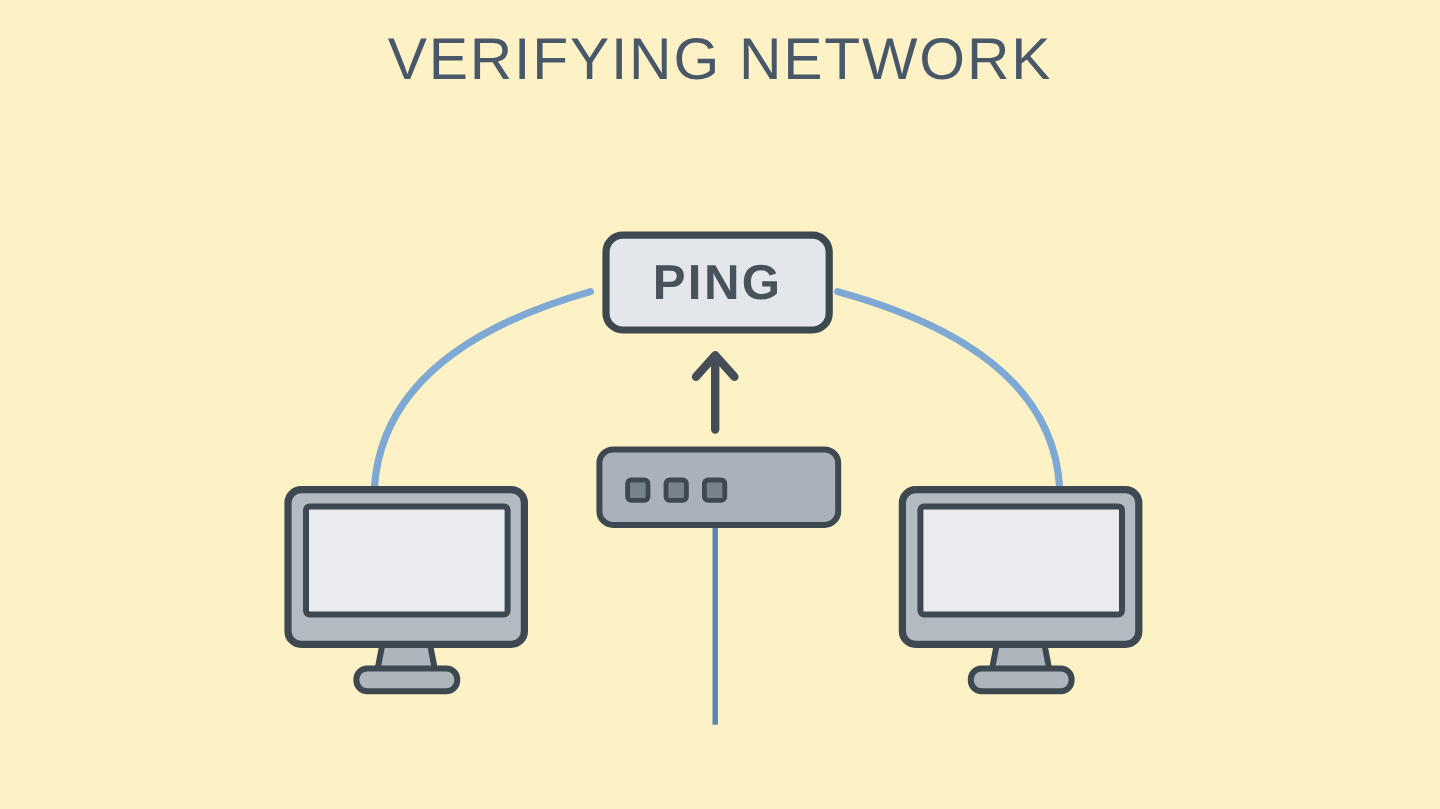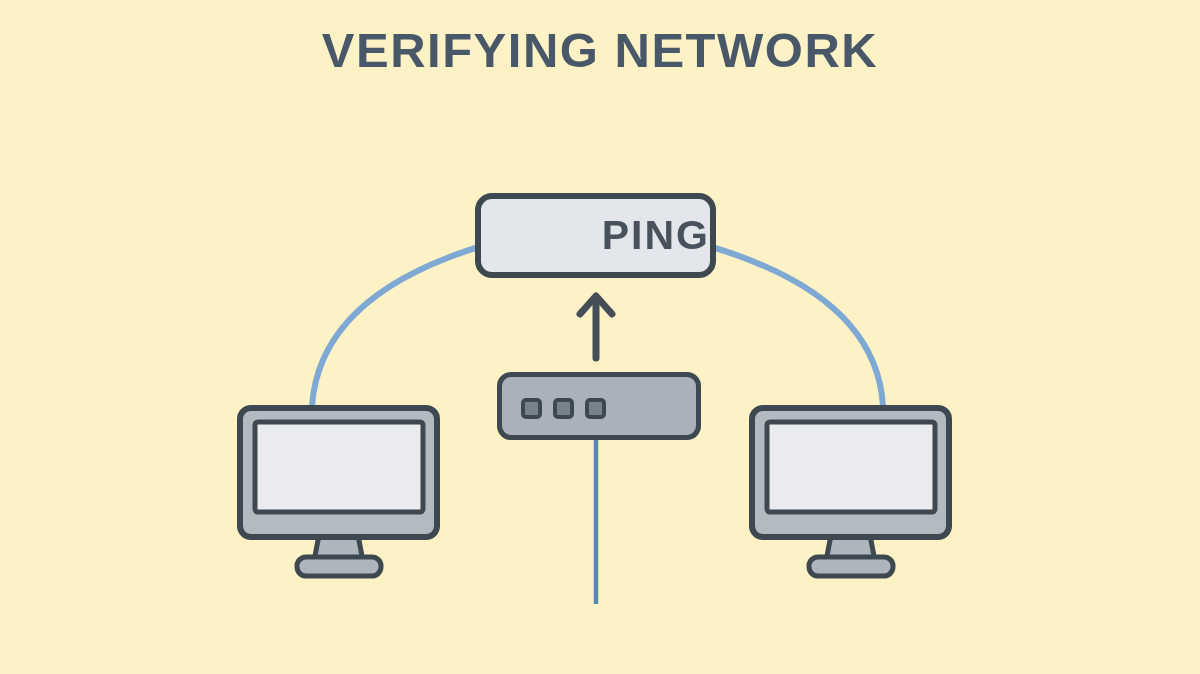--- a/index.html
+++ b/index.html
@@ -10,36 +10,36 @@
     --arrow-color:#454E58;
   }
   *{margin:0;padding:0;box-sizing:border-box;}
   body{font-family:"Liberation Sans",sans-serif;}
   .canvas{
     position:relative;width:1200px;height:674px;overflow:hidden;
     background:var(--background);
   }
   .title{
     position:absolute;top:22px;left:0;width:100%;
-    text-align:center;font-weight:700;font-size:49px;line-height:1.17;
+    text-align:center;font-weight:400;font-size:49px;line-height:1.17;
     letter-spacing:1.5px;color:var(--title-text);
   }
   .title span{display:block;}
   .svg-layer{position:absolute;left:0;top:0;width:1200px;height:674px;}
   .curve{stroke:var(--accent-blue);stroke-width:6;fill:none;stroke-linecap:round;}
   .drop-line{stroke:var(--line-blue);stroke-width:4.5;stroke-linecap:butt;}
   .arrow{stroke:var(--arrow-color);stroke-width:7;fill:none;
          stroke-linecap:round;stroke-linejoin:round;}
   .bezel{fill:var(--bezel-fill);stroke:var(--outline);stroke-width:6;}
   .screen{fill:var(--screen-fill);stroke:var(--outline);stroke-width:5;}
   .stand{fill:var(--stand-fill);stroke:var(--outline);stroke-width:5;stroke-linejoin:round;}
   .ping-box{
-    position:absolute;left:475px;top:193px;width:241px;height:85px;
+    position:absolute;left:502px;top:193px;width:192px;height:85px;
     background:var(--panel-fill);border:6px solid var(--outline);
-    border-radius:17px;display:flex;align-items:center;justify-content:flex-end;
+    border-radius:17px;display:flex;align-items:center;justify-content:center;
   }
   .ping-box span{
     font-size:41px;font-weight:700;letter-spacing:2px;color:var(--ping-text);
   }
   .router{
     position:absolute;left:497px;top:372px;width:204px;height:68px;
     background:var(--device-fill);border:5px solid var(--outline);
     border-radius:14px;display:flex;align-items:center;gap:11px;
     padding-left:19px;
   }

